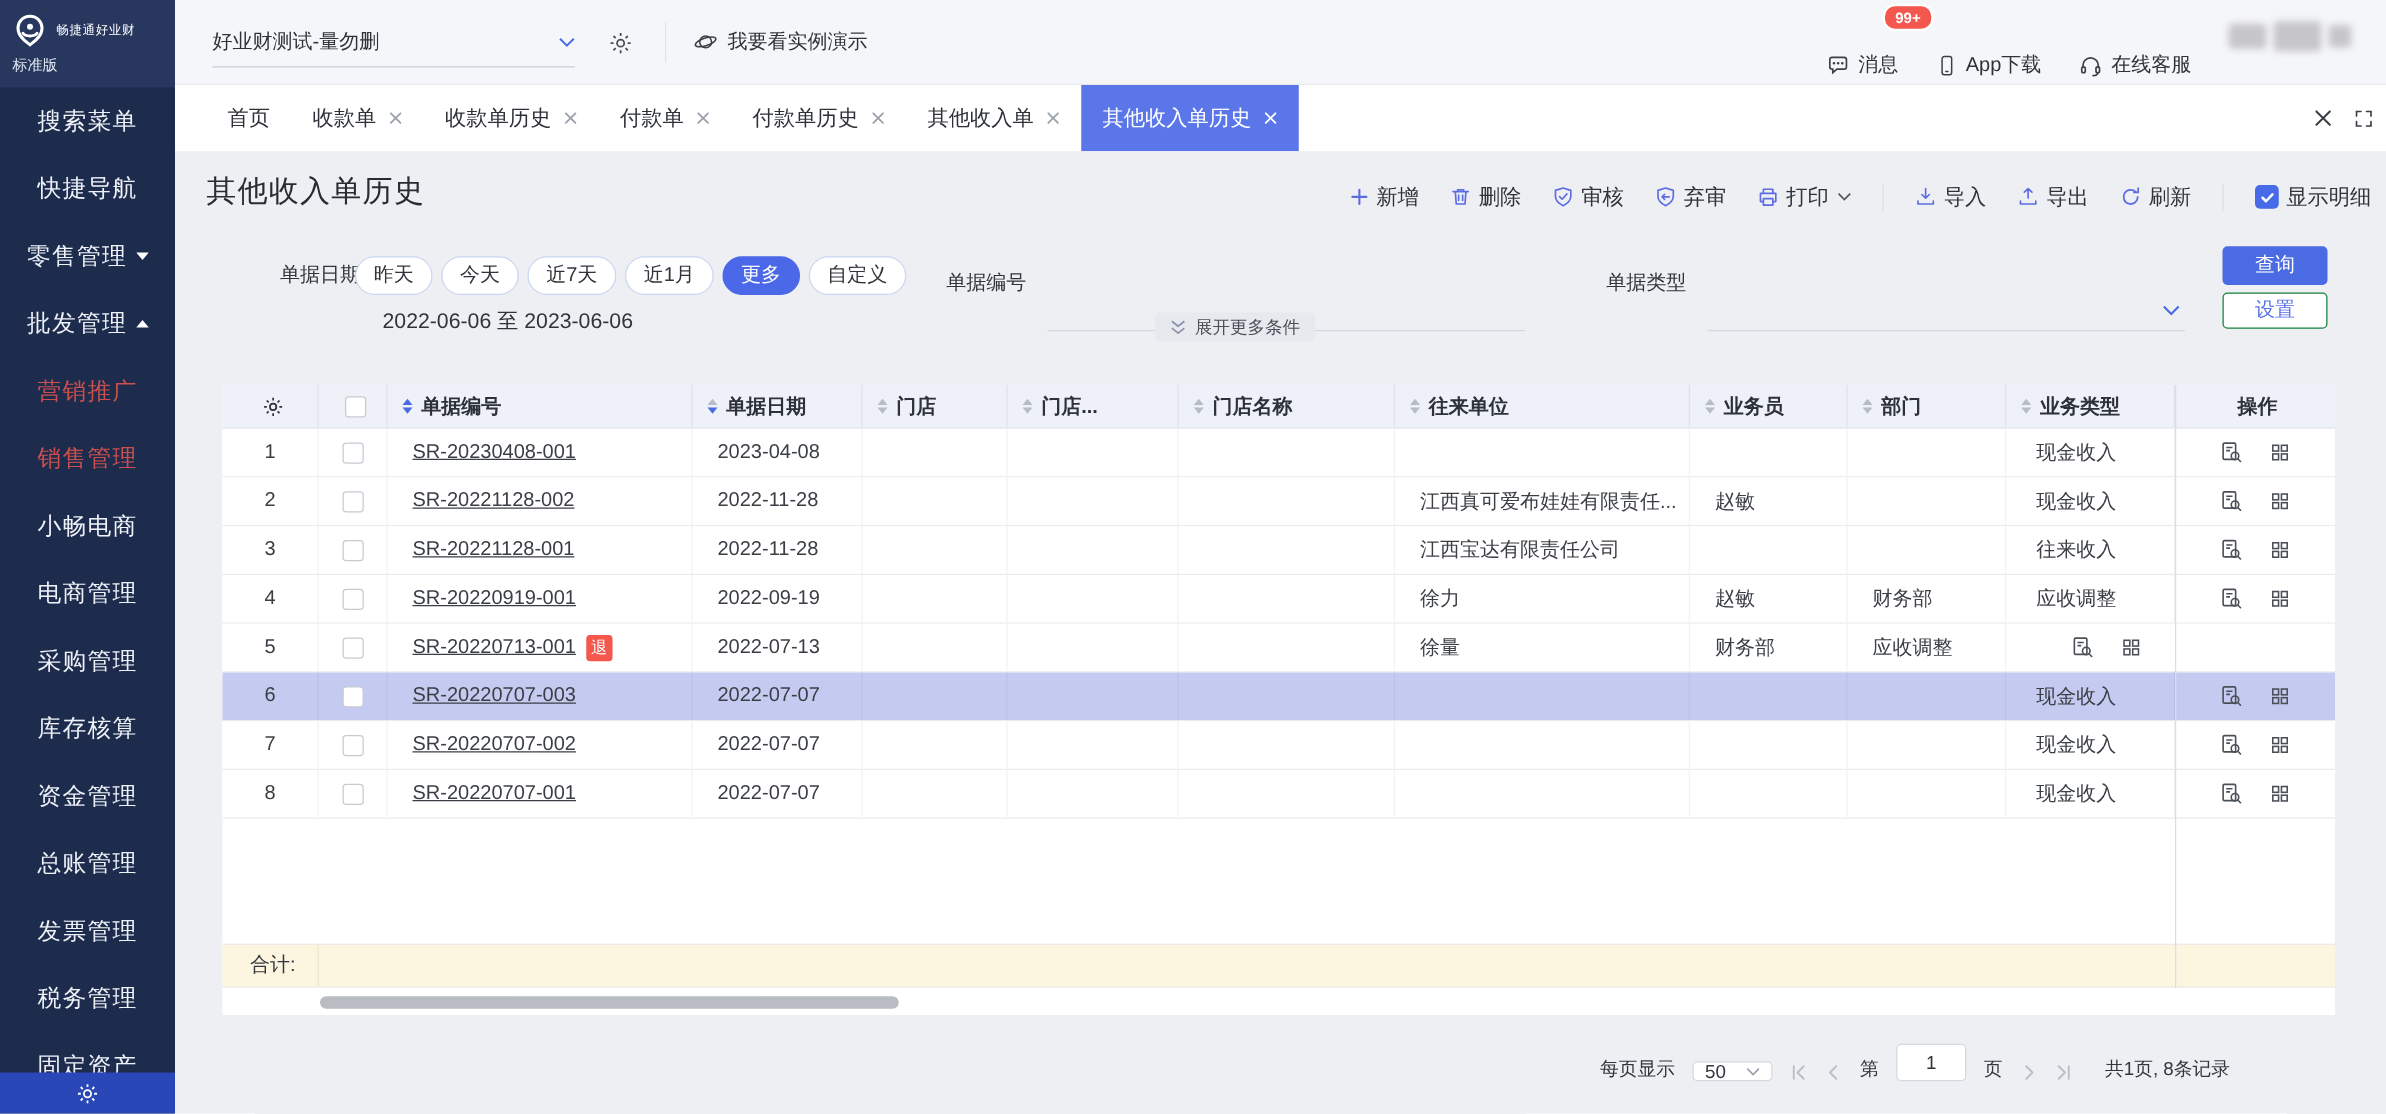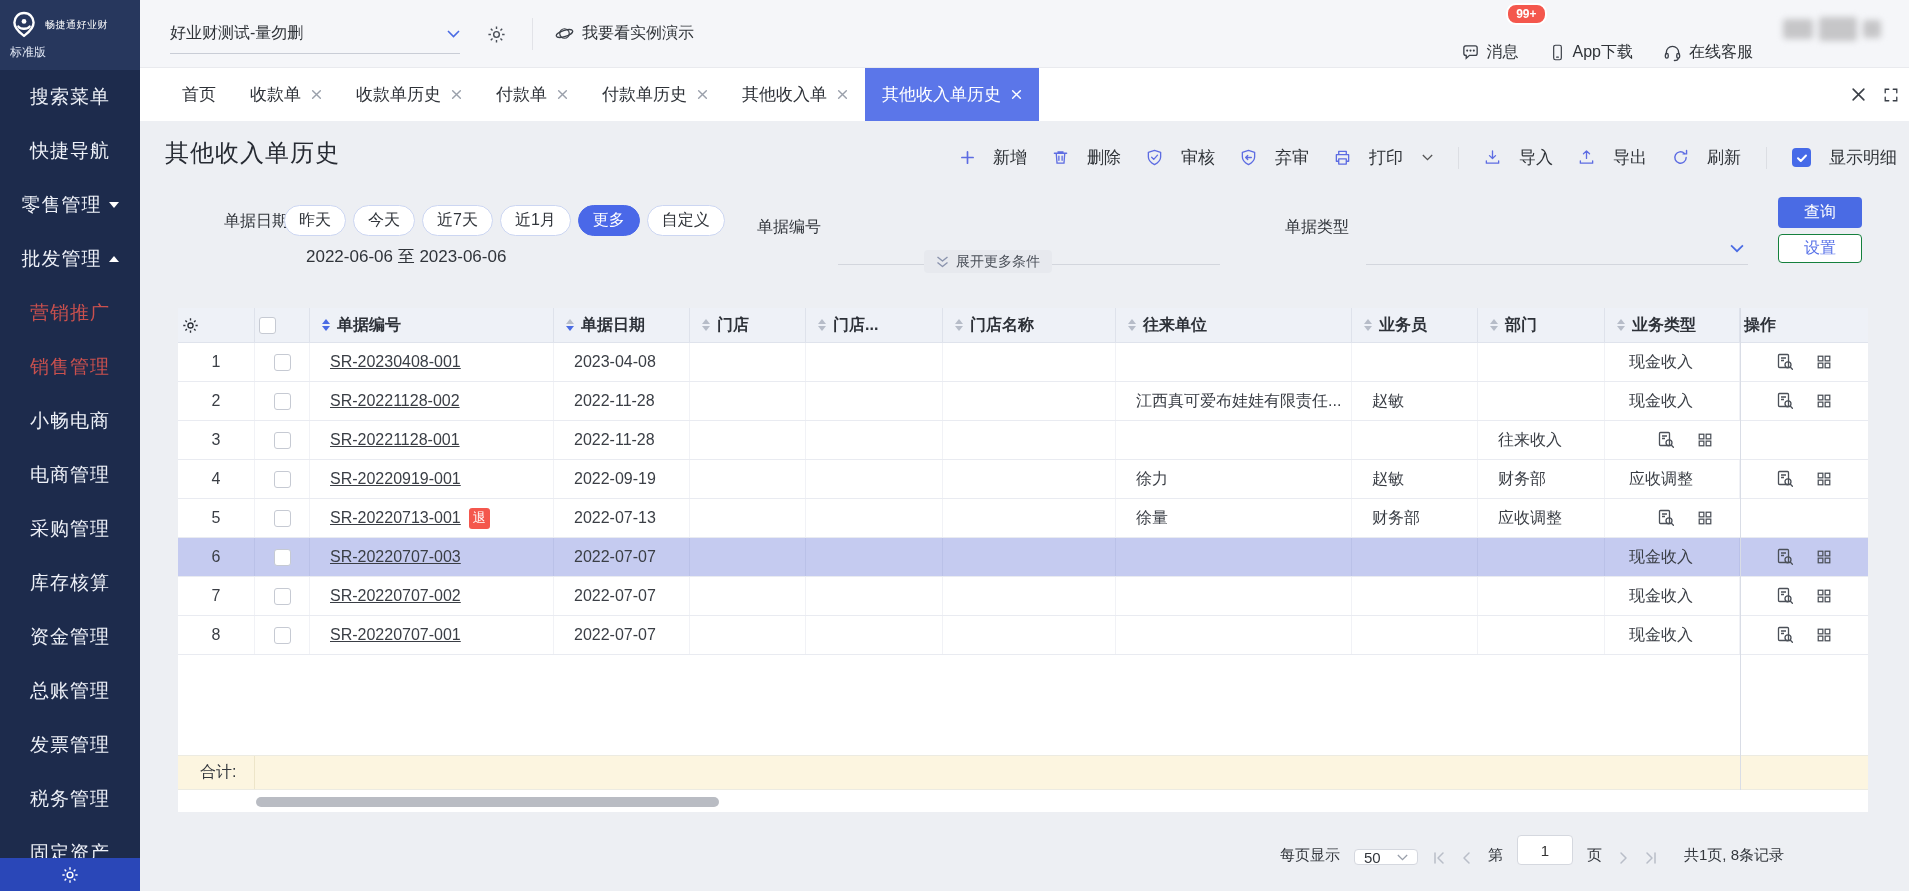--- a/index.html
+++ b/index.html
@@ -48,21 +48,21 @@
   .tab-close{display:inline-flex;color:#9aa0ab}
   .tab.active .tab-close{color:#fff}
   .win-controls{position:absolute;right:10px;top:0;height:53px;display:flex;align-items:center;gap:17px;color:#3a3f47}
   .win-controls span{display:inline-flex;cursor:pointer}
 
   
   .content{position:absolute;left:140px;top:121px;width:1769px;height:770px;background:#edeff3}
   .page-title{position:absolute;left:25px;top:16px;font-size:24px;color:#272b33;font-weight:500;letter-spacing:1px}
 
   .toolbar{position:absolute;right:12px;top:25px;display:flex;align-items:center;gap:25px}
-  .tb-btn{display:flex;align-items:center;gap:18px;font-size:17px;color:#2f3338;cursor:pointer;white-space:nowrap}
+  .tb-btn{display:flex;align-items:center;gap:6px;font-size:17px;color:#2f3338;cursor:pointer;white-space:nowrap}
   .tb-btn .ic{color:#5d6ce2;display:inline-flex}
   .tb-btn .caret-sm{color:#555;display:inline-flex;margin-left:1px}
   .tbar-divider{width:1px;height:22px;background:#dcdee3}
   .chk{width:19px;height:19px;background:#466ae8;border-radius:4px;display:inline-flex;align-items:center;justify-content:center;flex:none}
 
   
   .f-label{position:absolute;font-size:16px;color:#30343a;height:32px;line-height:32px;white-space:nowrap}
   .pills{position:absolute;left:144px;top:84px;display:flex;gap:7px}
   .pill{height:31px;padding:0 14px;border-radius:16px;border:1px solid #ccd6f2;background:#fff;font-size:16px;color:#30343a;cursor:pointer;font-family:inherit}
   .pill.active{background:#4a68e8;border-color:#4a68e8;color:#fff}
@@ -73,21 +73,21 @@
   .btn-primary{position:absolute;left:1638px;top:76px;width:84px;height:31px;background:#4a6be4;color:#fff;font-size:16px;border:none;border-radius:4px;cursor:pointer;font-family:inherit}
   .btn-outline{position:absolute;left:1638px;top:113px;width:84px;height:29px;background:#fff;color:#5872e8;font-size:16px;border:1px solid #15803d;border-radius:4px;cursor:pointer;font-family:Liberation Mono, monospace}
   .expand-pill{position:absolute;left:784px;top:129px;height:23px;padding:0 12px;background:#e7e9ee;border-radius:4px;display:flex;align-items:center;gap:7px;font-size:14px;color:#4a4f58;cursor:pointer;white-space:nowrap}
   .expand-pill .ic{color:#8a93ad;display:inline-flex}
 
   
   .table-box{position:absolute;left:38px;top:187px;width:1690px;height:504px;background:#fff}
   .thead,.trow{display:grid;grid-template-columns:77px 55px 244px 136px 116px 137px 173px 236px 126px 127px 135px 128px}
   .thead{height:35px;background:#eef1f7;border-bottom:1px solid #dfe3ec}
   .hc{display:flex;align-items:center;padding-left:12px;font-size:16px;font-weight:bold;color:#2d3138;border-right:1px solid #dee2eb;overflow:hidden;white-space:nowrap}
-  .hc.center{justify-content:flex-start;padding-left:4px}
+  .hc.center{justify-content:center;padding-left:4px}
   .hc:last-child{border-right:none}
   .trow{height:39px;border-bottom:1px solid #e9ebf1;background:#fff}
   .trow.selected{background:#c5cbf0}
   .trow.selected .tc{border-right-color:#bac1e8}
   .tc{display:flex;align-items:center;padding-left:20px;font-size:16px;color:#3a3e45;overflow:hidden;white-space:nowrap;height:100%;border-right:1px solid #f1f2f6}
   .tc:last-child{border-right:none}
   .tc.center{justify-content:center;padding-left:0}
   .trow > .tc:nth-child(11){padding-left:24px}
   .cb{width:17px;height:17px;border:1px solid #c6cad3;border-radius:3px;background:#fff;display:inline-block;cursor:pointer;flex:none}
   .doc-link{color:#3a3e45;text-decoration:underline;cursor:pointer}
@@ -596,20 +596,21 @@
             <div class="tc center">
               <span class="cb"></span>
             </div>
             <div class="tc">
               <a class="doc-link">SR-20221128-001</a>
             </div>
             <div class="tc">2022-11-28</div>
             <div class="tc"></div>
             <div class="tc"></div>
             <div class="tc"></div>
+            <div class="tc">江西宝达有限责任公司</div>
             <div class="tc"></div>
             <div class="tc"></div>
             <div class="tc">往来收入</div>
             <div class="tc ops">
               <span class="op-icon">
                 <svg width="18" height="18" viewBox="0 0 18 18" fill="none" stroke="currentColor" stroke-width="1.3">
                   <rect x="2.5" y="1.5" width="10" height="13" rx="1"></rect>
                   <path d="M5 5h5M5 7.5h3"></path>
                   <circle cx="12" cy="11.8" r="3"></circle>
                   <path d="M14.2 14l2.2 2.2" stroke-linecap="round"></path>

